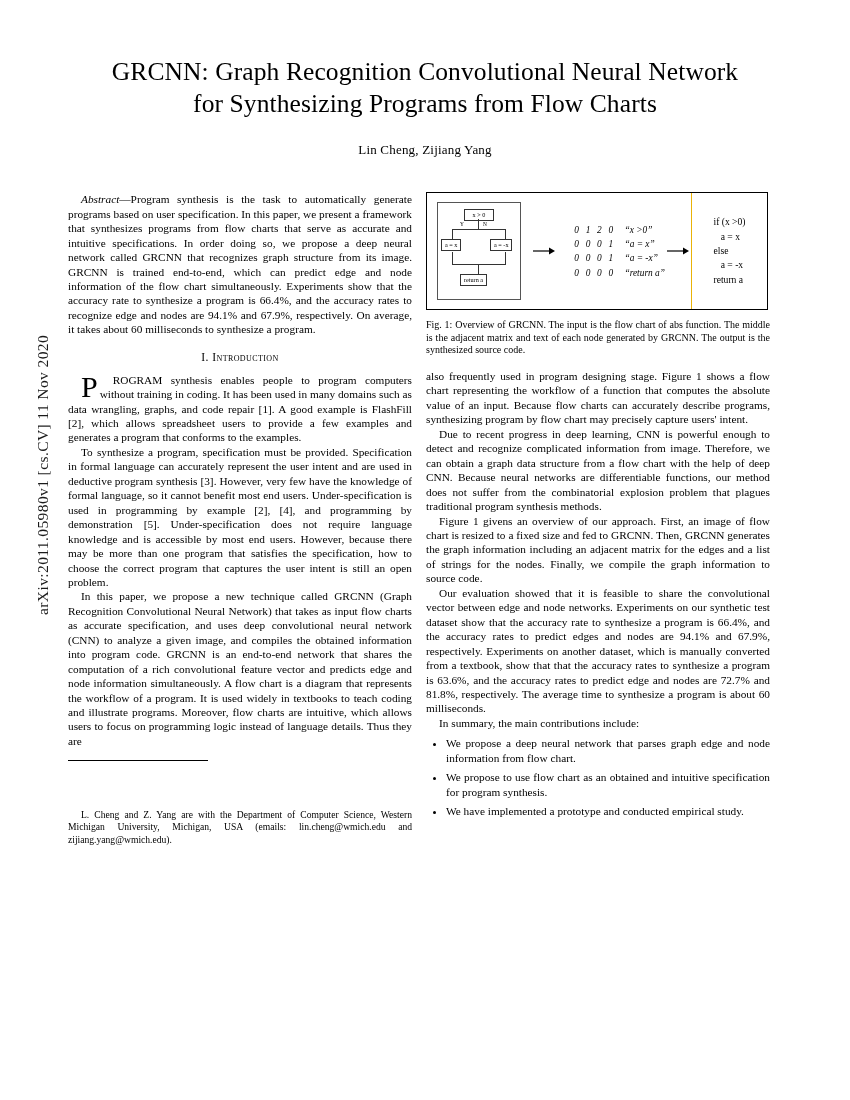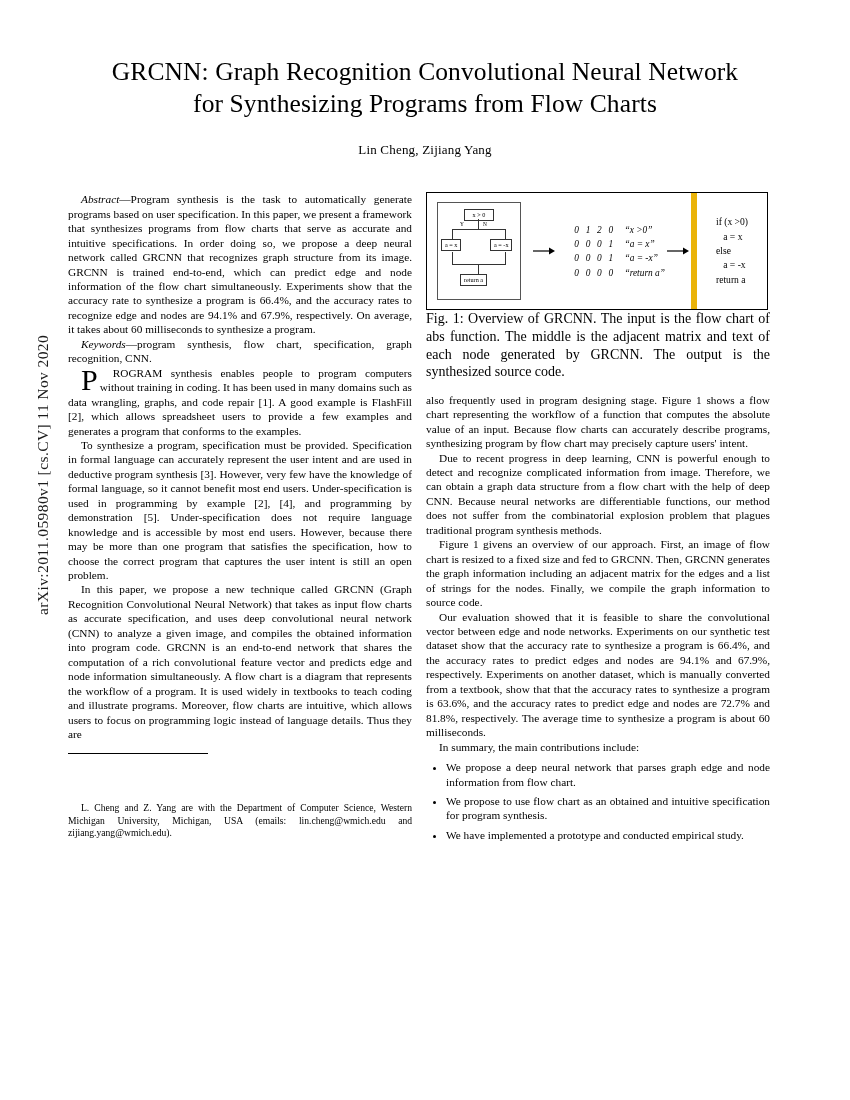--- a/index.html
+++ b/index.html
@@ -186,32 +186,33 @@
     font-size: 9.4px;
     line-height: 1.52;
   }
   .mat-nums { font-family: "Liberation Serif", serif; letter-spacing: 2.2px; }
   .mat-strs { font-family: "Liberation Serif", serif; }
   .fig-cell.code {
     flex: 1;
     display: flex;
     align-items: center;
     justify-content: center;
-    border-left: 6px solid #eab308;
+    border-left: 1px solid #eab308;
   }
   .code-inner {
     font-size: 9.6px;
     line-height: 1.5;
     font-family: "Liberation Serif", serif;
     white-space: pre;
   }
   .fig-caption {
-    font-size: 14px;
+    font-size: 10px;
     line-height: 1.26;
     text-align: justify;
+    margin-top: 9px;
   }
   ul.contrib {
     margin: 6px 0 0 0;
     padding-left: 20px;
   }
   ul.contrib li {
     margin-bottom: 5px;
     text-align: justify;
   }
 </style>
@@ -228,24 +229,22 @@
     <div class="authors">Lin Cheng, Zijiang Yang</div>
 
     <div class="columns">
 
       <div class="col">
 
         <p class="noindent" style="text-indent:13px;">
           <span class="abstract-head">Abstract</span><span>—</span><span>Program synthesis is the task to automatically generate programs based on user specification. In this paper, we present a framework that synthesizes programs from flow charts that serve as accurate and intuitive specifications. In order doing so, we propose a deep neural network called GRCNN that recognizes graph structure from its image. GRCNN is trained end-to-end, which can predict edge and node information of the flow chart simultaneously. Experiments show that the accuracy rate to synthesize a program is 66.4%, and the accuracy rates to recognize edge and nodes are 94.1% and 67.9%, respectively. On average, it takes about 60 milliseconds to synthesize a program.</span>
         </p>
 
-        <p class="kw">
-          <span class="abstract-head">Keywords</span><span>—</span><span>program synthesis, flow chart, specification, graph recognition, CNN.</span>
-        </p>
-
+
+        <div class="section-title">I.  Introduction</div>
 
         <p class="dropcap-para">
           <span class="dropcap">P</span><span>ROGRAM synthesis enables people to program computers without training in coding. It has been used in many domains such as data wrangling, graphs, and code repair [1]. A good example is FlashFill [2], which allows spreadsheet users to provide a few examples and generates a program that conforms to the examples.</span>
         </p>
 
         <p>To synthesize a program, specification must be provided. Specification in formal language can accurately represent the user intent and are used in deductive program synthesis [3]. However, very few have the knowledge of formal language, so it cannot benefit most end users. Under-specification is used in programming by example [2], [4], and programming by demonstration [5]. Under-specification does not require language knowledge and is accessible by most end users. However, because there may be more than one program that satisfies the specification, how to choose the correct program that captures the user intent is still an open problem.</p>
 
         <p>In this paper, we propose a new technique called GRCNN (Graph Recognition Convolutional Neural Network) that takes as input flow charts as accurate specification, and uses deep convolutional neural network (CNN) to analyze a given image, and compiles the obtained information into program code. GRCNN is an end-to-end network that shares the computation of a rich convolutional feature vector and predicts edge and node information simultaneously. A flow chart is a diagram that represents the workflow of a program. It is used widely in textbooks to teach coding and illustrate programs. Moreover, flow charts are intuitive, which allows users to focus on programming logic instead of language details. Thus they are</p>
 
         <div class="footnote-rule"></div>

